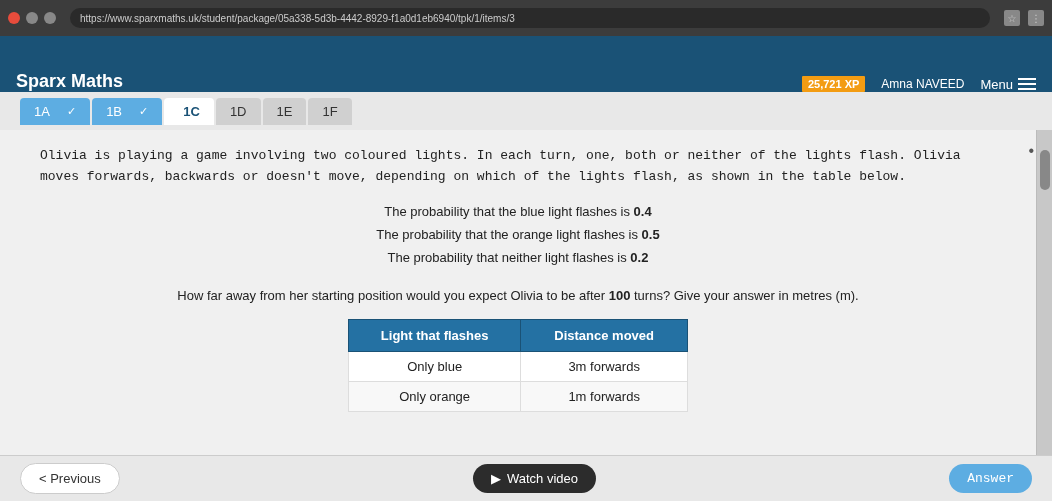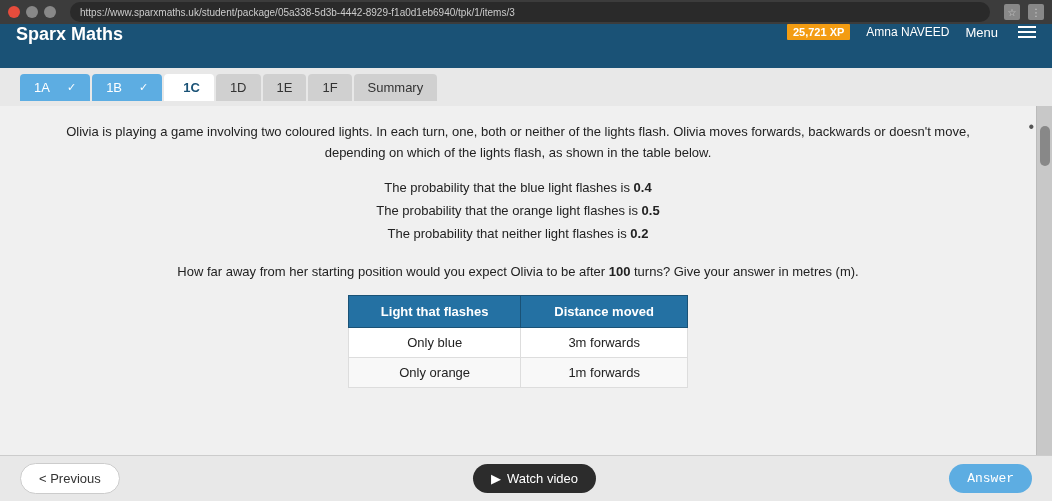--- a/index.html
+++ b/index.html
@@ -8,21 +8,21 @@
       background: #1a1a2e;
       width: 1052px;
       height: 501px;
       overflow: hidden;
       position: relative;
     }
 
     
     .browser-chrome {
       background: #3c3c3c;
-      height: 24px;
+      height: 36px;
       display: flex;
       align-items: center;
       padding: 0 8px;
       gap: 6px;
     }
     .browser-btn {
       width: 12px; height: 12px; border-radius: 50%;
     }
     .btn-close { background: #e74c3c; }
     .btn-min { background: #888; }
@@ -48,23 +48,23 @@
       width: 16px; height: 16px;
       background: #888;
       border-radius: 2px;
       display: flex; align-items: center; justify-content: center;
       color: #ccc; font-size: 10px;
     }
 
     
     .app-header {
       background: #1a5276;
-      height: 44px;
-      display: flex;
-      align-items: flex-start;
+      height: 56px;
+      display: flex;
+      align-items: flex-end;
       justify-content: space-between;
       padding: 0 16px;
     }
     .app-title {
       color: white;
       font-size: 18px;
       font-weight: bold;
     }
     .header-right {
       display: flex;
@@ -75,21 +75,21 @@
     }
     .xp-badge {
       background: #f39c12;
       color: white;
       padding: 2px 6px;
       border-radius: 1px;
       font-size: 11px;
       font-weight: bold;
     }
     .menu-btn {
-      display: flex; align-items: center; gap: 20px;
+      display: flex; align-items: center; gap: 5px;
       cursor: pointer; color: white; font-size: 13px;
     }
     .hamburger {
       display: flex; flex-direction: column; gap: 3px;
     }
     .hamburger span {
       width: 18px; height: 2px; background: white; display: block;
     }
 
     
@@ -163,21 +163,21 @@
     }
 
     
     .problem-text {
       font-size: 13px;
       color: #222;
       line-height: 1.6;
       margin-bottom: 12px;
     }
     .center-text {
-      text-align: center;
+      font-family: Liberation Mono, monospace;
     }
     .probability-section {
       text-align: center;
       margin: 12px 0 16px 0;
       font-size: 13px;
       color: #222;
       line-height: 1.8;
     }
     .bold-val { font-weight: bold; }
     .question-text {
@@ -302,23 +302,20 @@
     <span>1C</span>
   </div>
   <div class="tab normal">
     <span>1D</span>
   </div>
   <div class="tab normal">
     <span>1E</span>
   </div>
   <div class="tab normal">
     <span>1F</span>
-  </div>
-  <div class="tab normal">
-    <span>Summary</span>
   </div>
 </div>
 
 <div class="main-content">
   <div class="content-area">
 
     <div class="problem-text center-text">
       <span>Olivia is playing a game involving two coloured lights. In each turn, one, both or neither of the lights flash. Olivia moves forwards, backwards or doesn't move, depending on which of the lights flash, as shown in the table below.</span>
     </div>
 

